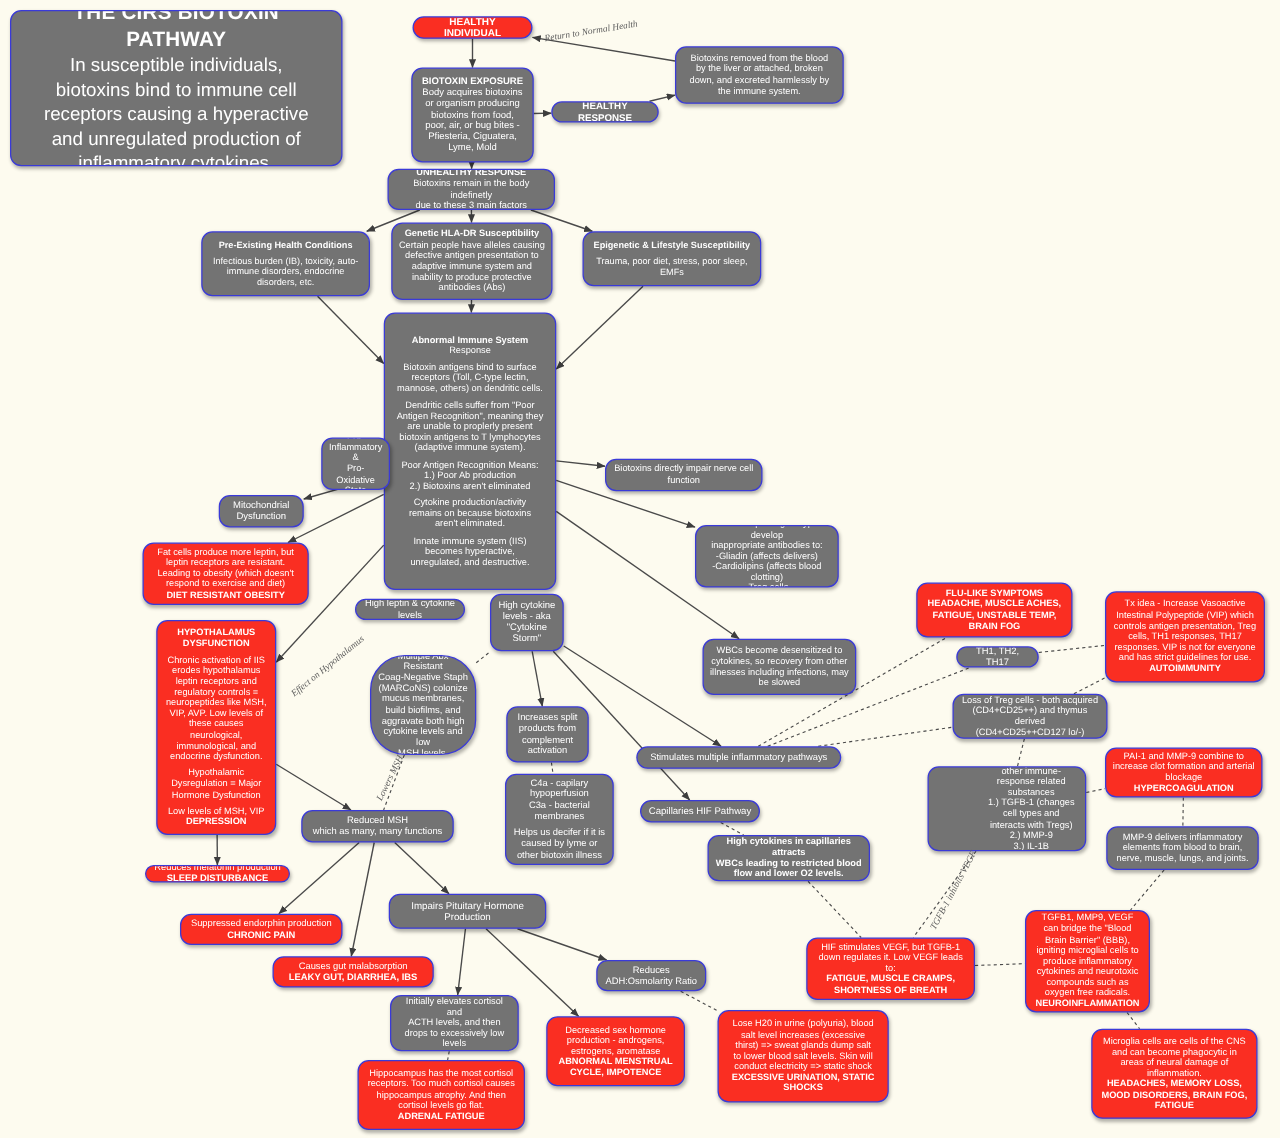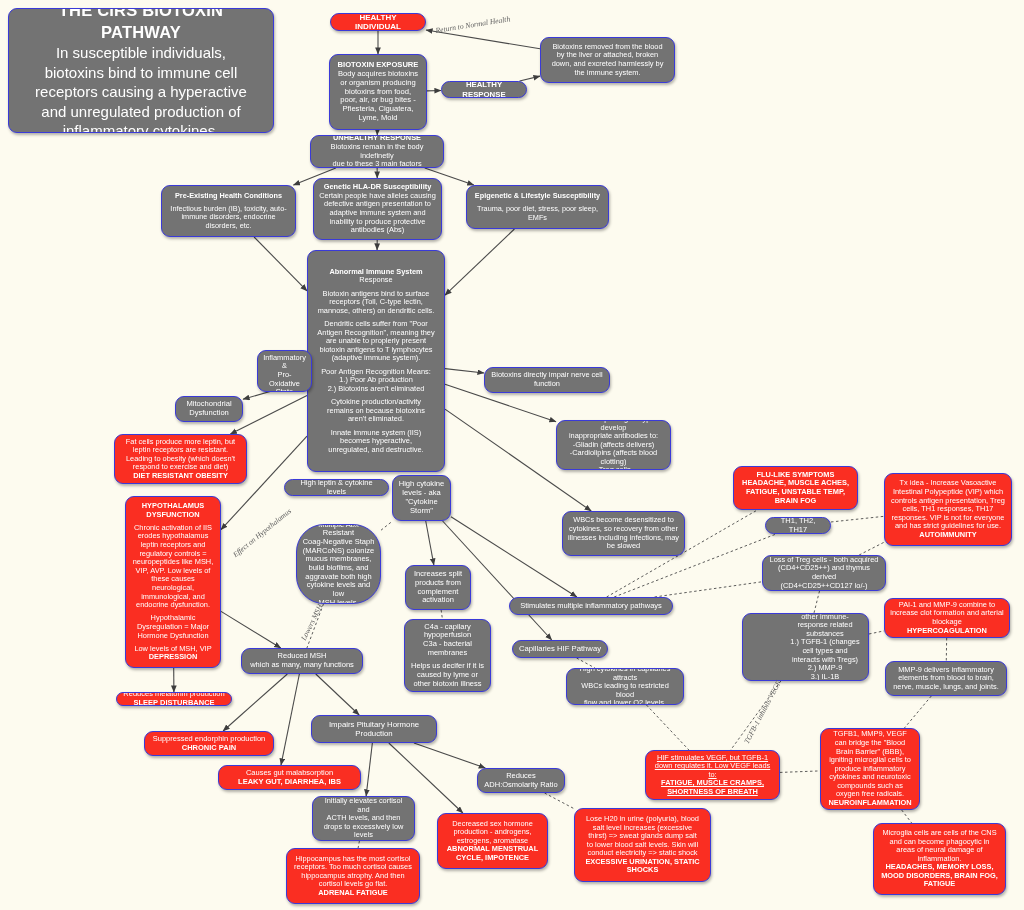--- a/index.html
+++ b/index.html
@@ -126,48 +126,48 @@
       <div class="node blue" style="left: 310px; top: 135px; width: 134px; height: 33px; font-size: 7.4px;"><div class="b">UNHEALTHY RESPONSE</div><div>Biotoxins remain in the body indefinetly</div><div>due to these 3 main factors</div></div>
       <div class="node blue" style="left: 313px; top: 178px; width: 129px; height: 62px; font-size: 7.4px;"><div class="b">Genetic HLA-DR Susceptibility</div><div>Certain people have alleles causing</div><div>defective antigen presentation to</div><div>adaptive immune system and</div><div>inability to produce protective</div><div>antibodies (Abs)</div></div>
       <div class="node blue" style="left: 161px; top: 185px; width: 135px; height: 52px; font-size: 7.3px;"><div class="b">Pre-Existing Health Conditions</div><div style="font-size: 4.015px;">&nbsp;</div><div>Infectious burden (IB), toxicity, auto-</div><div>immune disorders, endocrine</div><div>disorders, etc.</div></div>
       <div class="node blue" style="left: 466px; top: 185px; width: 143px; height: 44px; font-size: 7.3px;"><div class="b">Epigenetic &amp; Lifestyle Susceptibility</div><div style="font-size: 4.015px;">&nbsp;</div><div>Trauma, poor diet, stress, poor sleep,</div><div>EMFs</div></div>
       <div class="node blue" style="left: 307px; top: 250px; width: 138px; height: 222px; font-size: 7.4px;"><div class="b">Abnormal Immune System</div><div>Response</div><div style="font-size: 4.07px;">&nbsp;</div><div>Biotoxin antigens bind to surface</div><div>receptors (Toll, C-type lectin,</div><div>mannose, others) on dendritic cells.</div><div style="font-size: 4.07px;">&nbsp;</div><div>Dendritic cells suffer from "Poor</div><div>Antigen Recognition", meaning they</div><div>are unable to proplerly present</div><div>biotoxin antigens to T lymphocytes</div><div>(adaptive immune system).</div><div style="font-size: 4.07px;">&nbsp;</div><div>Poor Antigen Recognition Means:</div><div>1.) Poor Ab production</div><div>2.) Biotoxins aren't eliminated</div><div style="font-size: 4.07px;">&nbsp;</div><div>Cytokine production/activity</div><div>remains on because biotoxins</div><div>aren't eliminated.</div><div style="font-size: 4.07px;">&nbsp;</div><div>Innate immune system (IIS)</div><div>becomes hyperactive,</div><div>unregulated, and destructive.</div></div>
       <div class="node blue" style="left: 257px; top: 350px; width: 55px; height: 42px; font-size: 7.4px;"><div>Pro-</div><div>Inflammatory &amp;</div><div>Pro-Oxidative</div><div>State</div></div>
       <div class="node blue" style="left: 484px; top: 367px; width: 126px; height: 26px; font-size: 7.4px;"><div>Biotoxins directly impair nerve cell</div><div>function</div></div>
       <div class="node blue" style="left: 175px; top: 396px; width: 68px; height: 26px; font-size: 7.6px;"><div>Mitochondrial</div><div>Dysfunction</div></div>
       <div class="node red" style="left: 114px; top: 434px; width: 133px; height: 50px; font-size: 7.4px;"><div>Fat cells produce more leptin, but</div><div>leptin receptors are resistant.</div><div>Leading to obesity (which doesn't</div><div>respond to exercise and diet)</div><div class="b">DIET RESISTANT OBESITY</div></div>
       <div class="node red" style="left: 125px; top: 496px; width: 96px; height: 172px; font-size: 7.4px;"><div class="b">HYPOTHALAMUS</div><div class="b">DYSFUNCTION</div><div style="font-size: 4.07px;">&nbsp;</div><div>Chronic activation of IIS</div><div>erodes hypothalamus</div><div>leptin receptors and</div><div>regulatory controls =</div><div>neuropeptides like MSH,</div><div>VIP, AVP. Low levels of</div><div>these causes</div><div>neurological,</div><div>immunological, and</div><div>endocrine dysfunction.</div><div style="font-size: 4.07px;">&nbsp;</div><div>Hypothalamic</div><div>Dysregulation = Major</div><div>Hormone Dysfunction</div><div style="font-size: 4.07px;">&nbsp;</div><div>Low levels of MSH, VIP</div><div class="b">DEPRESSION</div></div>
-      <div class="node blue" style="left: 284px; top: 479px; width: 105px; height: 17px; font-size: 7.5px; justify-content: center;"><div>High leptin &amp; cytokine levels</div></div>
+      <div class="node blue" style="left: 284px; top: 479px; width: 88px; height: 17px; font-size: 7.5px; justify-content: center;"><div>High leptin &amp; cytokine levels</div></div>
       <div class="node blue" style="left: 392px; top: 475px; width: 59px; height: 46px; font-size: 7.6px;"><div>High cytokine</div><div>levels - aka</div><div>"Cytokine</div><div>Storm"</div></div>
       <div class="node blue" style="left: 296px; top: 524px; width: 85px; height: 80px; font-size: 7.5px; border-radius: 28px;"><div>Multiple Abx Resistant</div><div>Coag-Negative Staph</div><div>(MARCoNS) colonize</div><div>mucus membranes,</div><div>build biofilms, and</div><div>aggravate both high</div><div>cytokine levels and low</div><div>MSH levels.</div></div>
       <div class="node blue" style="left: 405px; top: 565px; width: 66px; height: 45px; font-size: 7.5px;"><div>Increases split</div><div>products from</div><div>complement</div><div>activation</div></div>
       <div class="node blue" style="left: 404px; top: 619px; width: 87px; height: 73px; font-size: 7.5px;"><div>C4a - capilary</div><div>hypoperfusion</div><div>C3a - bacterial</div><div>membranes</div><div style="font-size: 4.125px;">&nbsp;</div><div>Helps us decifer if it is</div><div>caused by lyme or</div><div>other biotoxin illness</div></div>
       <div class="node blue" style="left: 241px; top: 648px; width: 122px; height: 26px; font-size: 7.5px;"><div>Reduced MSH</div><div>which as many, many functions</div></div>
       <div class="node red" style="left: 116px; top: 692px; width: 116px; height: 14px; font-size: 7.5px;"><div>Reduces melatonin production</div><div class="b">SLEEP DISTURBANCE</div></div>
       <div class="node red" style="left: 144px; top: 731px; width: 130px; height: 25px; font-size: 7.5px;"><div>Suppressed endorphin production</div><div class="b">CHRONIC PAIN</div></div>
-      <div class="node red" style="left: 218px; top: 765px; width: 143px; height: 25px; font-size: 7.5px; justify-content: center;"><div>Causes gut malabsorption</div><div class="b">LEAKY GUT, DIARRHEA, IBS</div></div>
+      <div class="node red" style="left: 218px; top: 765px; width: 129px; height: 25px; font-size: 7.5px; justify-content: center;"><div>Causes gut malabsorption</div><div class="b">LEAKY GUT, DIARRHEA, IBS</div></div>
       <div class="node blue" style="left: 311px; top: 715px; width: 126px; height: 28px; font-size: 7.8px;"><div>Impairs Pituitary Hormone</div><div>Production</div></div>
       <div class="node blue" style="left: 477px; top: 768px; width: 88px; height: 25px; font-size: 7.5px;"><div>Reduces</div><div>ADH:Osmolarity Ratio</div></div>
       <div class="node blue" style="left: 312px; top: 796px; width: 103px; height: 45px; font-size: 7.4px;"><div>Initially elevates cortisol and</div><div>ACTH levels, and then</div><div>drops to excessively low</div><div>levels</div></div>
       <div class="node red" style="left: 286px; top: 848px; width: 134px; height: 56px; font-size: 7.4px;"><div>Hippocampus has the most cortisol</div><div>receptors. Too much cortisol causes</div><div>hippocampus atrophy. And then</div><div>cortisol levels go flat.</div><div class="b">ADRENAL FATIGUE</div></div>
       <div class="node red" style="left: 437px; top: 813px; width: 111px; height: 56px; font-size: 7.4px;"><div>Decreased sex hormone</div><div>production - androgens,</div><div>estrogens, aromatase</div><div class="b">ABNORMAL MENSTRUAL</div><div class="b">CYCLE, IMPOTENCE</div></div>
       <div class="node red" style="left: 574px; top: 808px; width: 137px; height: 74px; font-size: 7.4px;"><div>Lose H20 in urine (polyuria), blood</div><div>salt level increases (excessive</div><div>thirst)  =&gt; sweat glands dump salt</div><div>to lower blood salt levels. Skin will</div><div>conduct electricity =&gt; static shock</div><div class="b">EXCESSIVE URINATION, STATIC</div><div class="b">SHOCKS</div></div>
       <div class="node blue" style="left: 556px; top: 420px; width: 115px; height: 50px; font-size: 7.4px;"><div>HLA susceptible genotypes develop</div><div>inappropriate antibodies to:</div><div>-Gliadin (affects delivers)</div><div>-Cardiolipins (affects blood clotting)</div><div>-Treg cells</div></div>
       <div class="node blue" style="left: 562px; top: 511px; width: 123px; height: 45px; font-size: 7.4px;"><div>WBCs become desensitized to</div><div>cytokines, so recovery from other</div><div>illnesses including infections, may</div><div>be slowed</div></div>
       <div class="node blue" style="left: 509px; top: 597px; width: 164px; height: 18px; font-size: 7.5px;"><div>Stimulates multiple inflammatory pathways</div></div>
       <div class="node blue" style="left: 512px; top: 640px; width: 96px; height: 18px; font-size: 7.7px;"><div>Capillaries HIF Pathway</div></div>
-      <div class="node blue" style="left: 566px; top: 668px; width: 118px; height: 37px; font-size: 7.4px;"><div>High cytokines in capillaries attracts</div><div>WBCs leading to restricted blood</div><div>flow and lower O2 levels.</div></div>
+      <div class="node blue" style="left: 566px; top: 668px; width: 130px; height: 37px; font-size: 7.4px; font-weight: bold;"><div>High cytokines in capillaries attracts</div><div>WBCs leading to restricted blood</div><div>flow and lower O2 levels.</div></div>
       <div class="node red" style="left: 733px; top: 466px; width: 125px; height: 44px; font-size: 7.4px;"><div class="b">FLU-LIKE SYMPTOMS</div><div class="b">HEADACHE, MUSCLE ACHES,</div><div class="b">FATIGUE, UNSTABLE TEMP,</div><div class="b">BRAIN FOG</div></div>
       <div class="node blue" style="left: 765px; top: 517px; width: 66px; height: 17px; font-size: 7.5px;"><div>TH1, TH2, TH17</div></div>
       <div class="node red" style="left: 884px; top: 473px; width: 128px; height: 73px; font-size: 7.4px;"><div>Tx idea - Increase Vasoactive</div><div>Intestinal Polypeptide (VIP) which</div><div>controls antigen presentation, Treg</div><div>cells, TH1 responses, TH17</div><div>responses. VIP is not for everyone</div><div>and has strict guidelines for use.</div><div class="b">AUTOIMMUNITY</div></div>
       <div class="node blue" style="left: 762px; top: 555px; width: 124px; height: 36px; font-size: 7.4px;"><div>Loss of Treg cells - both acquired</div><div>(CD4+CD25++) and thymus derived</div><div>(CD4+CD25++CD127 lo/-)</div></div>
       <div class="node blue" style="left: 742px; top: 613px; width: 127px; height: 68px; font-size: 7.4px; padding-left: 44px;"><div>Elevated levels of other immune-</div><div>response related substances</div><div>1.) TGFB-1 (changes cell types and</div><div>interacts with Tregs)</div><div>2.) MMP-9</div><div>3.) IL-1B</div><div>4.) PAI-1</div></div>
       <div class="node red" style="left: 884px; top: 598px; width: 126px; height: 40px; font-size: 7.4px;"><div>PAI-1 and MMP-9 combine to</div><div>increase clot formation and arterial</div><div>blockage</div><div class="b">HYPERCOAGULATION</div></div>
       <div class="node blue" style="left: 885px; top: 661px; width: 122px; height: 35px; font-size: 7.4px;"><div>MMP-9 delivers inflammatory</div><div>elements from blood to brain,</div><div>nerve, muscle, lungs, and joints.</div></div>
-      <div class="node red" style="left: 645px; top: 750px; width: 135px; height: 50px; font-size: 7.4px; text-decoration: underline;"><div>HIF stimulates VEGF, but TGFB-1</div><div>down regulates it. Low VEGF leads</div><div>to:</div><div class="b">FATIGUE, MUSCLE CRAMPS,</div><div class="b">SHORTNESS OF BREATH</div></div>
+      <div class="node red" style="left: 645px; top: 750px; width: 135px; height: 50px; font-size: 7.4px;"><div>HIF stimulates VEGF, but TGFB-1</div><div>down regulates it. Low VEGF leads</div><div>to:</div><div class="b">FATIGUE, MUSCLE CRAMPS,</div><div class="b">SHORTNESS OF BREATH</div></div>
       <div class="node red" style="left: 820px; top: 728px; width: 100px; height: 82px; font-size: 7.4px;"><div>TGFB1, MMP9, VEGF</div><div>can bridge the "Blood</div><div>Brain Barrier" (BBB),</div><div>igniting microglial cells to</div><div>produce inflammatory</div><div>cytokines and neurotoxic</div><div>compounds such as</div><div>oxygen free radicals.</div><div class="b">NEUROINFLAMMATION</div></div>
       <div class="node red" style="left: 873px; top: 823px; width: 133px; height: 72px; font-size: 7.4px;"><div>Microglia cells are cells of the CNS</div><div>and can become phagocytic in</div><div>areas of neural damage of</div><div>inflammation.</div><div class="b">HEADACHES, MEMORY LOSS,</div><div class="b">MOOD DISORDERS, BRAIN FOG,</div><div class="b">FATIGUE</div></div>
     </div>
   <div id="label-layer">
       <div class="edge-label" style="left: 435px; top: 26px; transform: rotate(-9deg);">Return to Normal Health</div>
       <div class="edge-label" style="left: 231px; top: 552px; transform: rotate(-39deg);">Effect on Hypothalamus</div>
       <div class="edge-label" style="left: 299px; top: 638px; transform: rotate(-64deg);">Lowers MSH</div>
       <div class="edge-label" style="left: 742px; top: 741px; transform: rotate(-62deg);">TGFB-1 inhibits VEGF</div>
     </div>
 </div>

